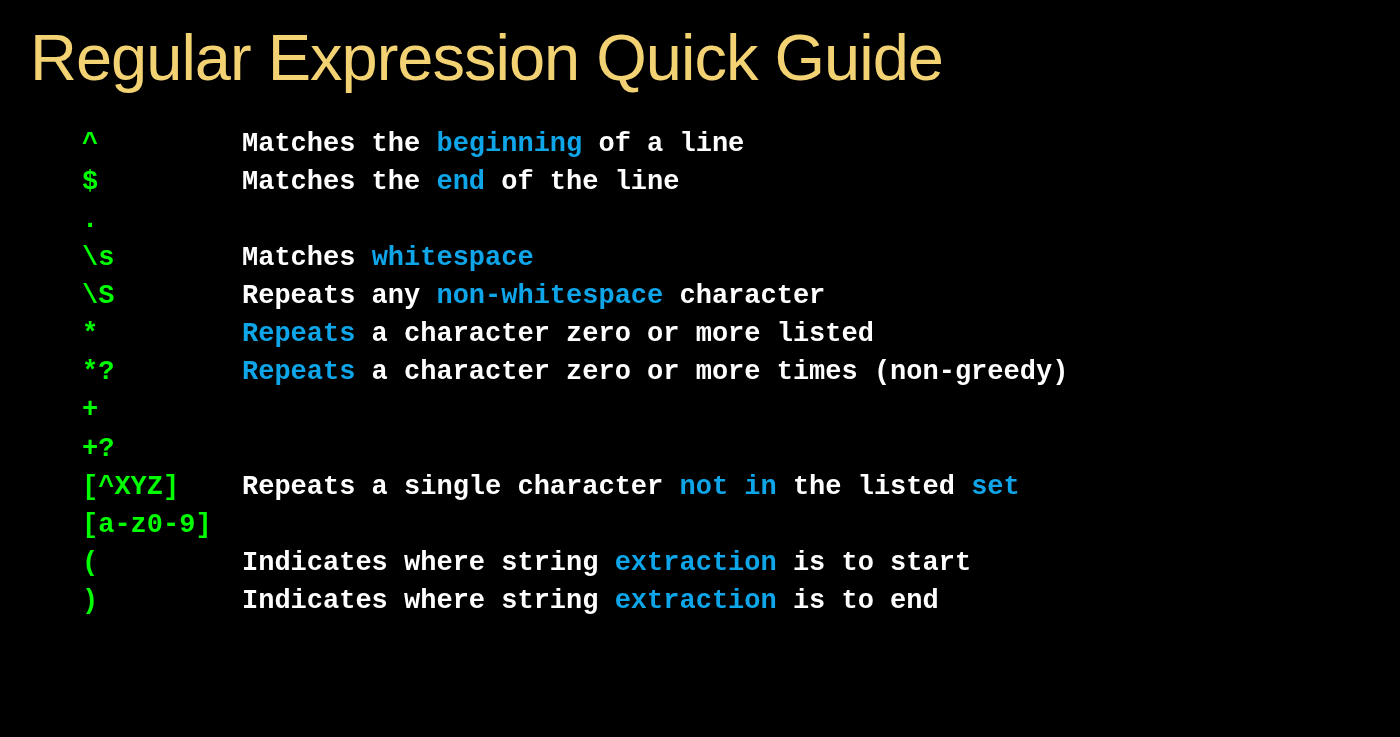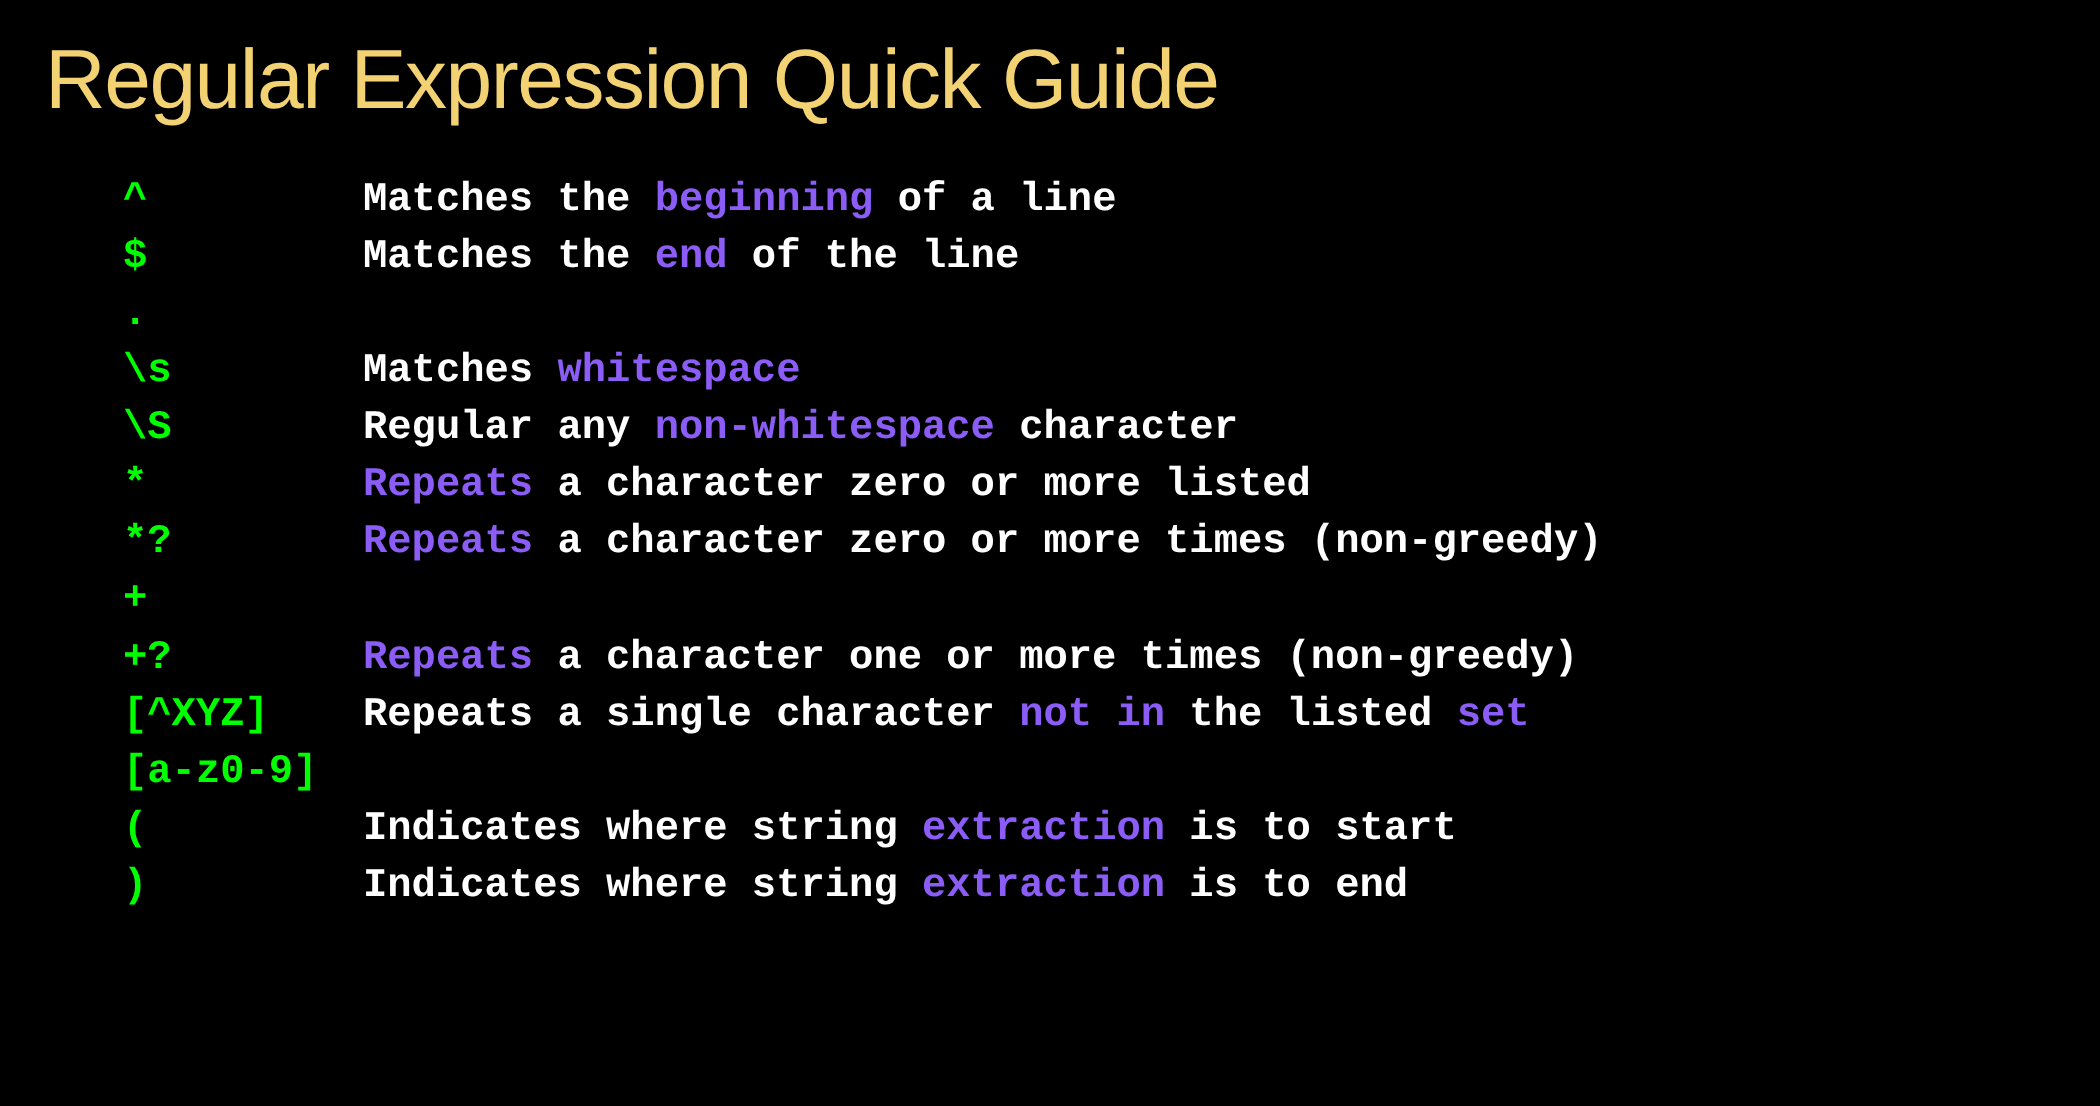--- a/index.html
+++ b/index.html
@@ -13,21 +13,21 @@
   }
   .container {
     width: 100%;
     height: 100%;
     box-sizing: border-box;
     padding-top: 20px;
   }
   .title {
     color: #f2d272;
     font-family: Arial, Helvetica, sans-serif;
-    font-size: 56px;
+    font-size: 65px;
     font-weight: 400;
     margin: 0 0 30px 30px;
     letter-spacing: -1px;
   }
   .table {
     margin-left: 82px;
     font-size: 27px;
     font-weight: bold;
     line-height: 1.41;
   }
@@ -37,36 +37,36 @@
   }
   .sym {
     color: #00ff00;
     width: 160px;
     flex: 0 0 160px;
   }
   .desc {
     color: #ffffff;
   }
   .hl {
-    color: #8b5cf6;
+    color: #0ea5e9;
   }
 </style>
 </head>
 <body>
 
 <div class="container">
   <h1 class="title">Regular Expression Quick Guide</h1>
   <div class="table" id="regex-table">
       <div class="row"><span class="sym">^</span><span class="desc"><span>Matches the </span><span class="hl">beginning</span><span> of a line</span></span></div>
       <div class="row"><span class="sym">$</span><span class="desc"><span>Matches the </span><span class="hl">end</span><span> of the line</span></span></div>
       <div class="row"><span class="sym">.</span></div>
       <div class="row"><span class="sym">\s</span><span class="desc"><span>Matches </span><span class="hl">whitespace</span></span></div>
-      <div class="row"><span class="sym">\S</span><span class="desc"><span>Regular any </span><span class="hl">non-whitespace</span><span> character</span></span></div>
+      <div class="row"><span class="sym">\S</span><span class="desc"><span>Repeats any </span><span class="hl">non-whitespace</span><span> character</span></span></div>
       <div class="row"><span class="sym">*</span><span class="desc"><span class="hl">Repeats</span><span> a character zero or more listed</span></span></div>
       <div class="row"><span class="sym">*?</span><span class="desc"><span class="hl">Repeats</span><span> a character zero or more times (non-greedy)</span></span></div>
       <div class="row"><span class="sym">+</span></div>
-      <div class="row"><span class="sym">+?</span><span class="desc"><span class="hl">Repeats</span><span> a character one or more times (non-greedy)</span></span></div>
+      <div class="row"><span class="sym">+?</span></div>
       <div class="row"><span class="sym">[^XYZ]</span><span class="desc"><span>Repeats a single character </span><span class="hl">not in</span><span> the listed </span><span class="hl">set</span></span></div>
       <div class="row"><span class="sym">[a-z0-9]</span></div>
       <div class="row"><span class="sym">(</span><span class="desc"><span>Indicates where string </span><span class="hl">extraction</span><span> is to start</span></span></div>
       <div class="row"><span class="sym">)</span><span class="desc"><span>Indicates where string </span><span class="hl">extraction</span><span> is to end</span></span></div>
     </div>
 </div>
 
 </body></html>

